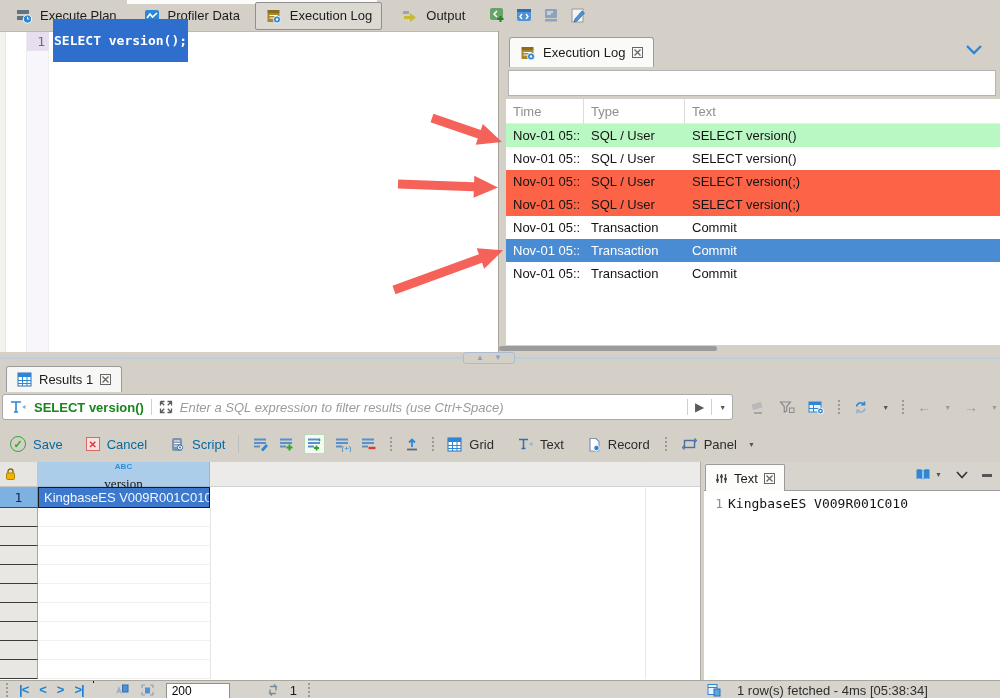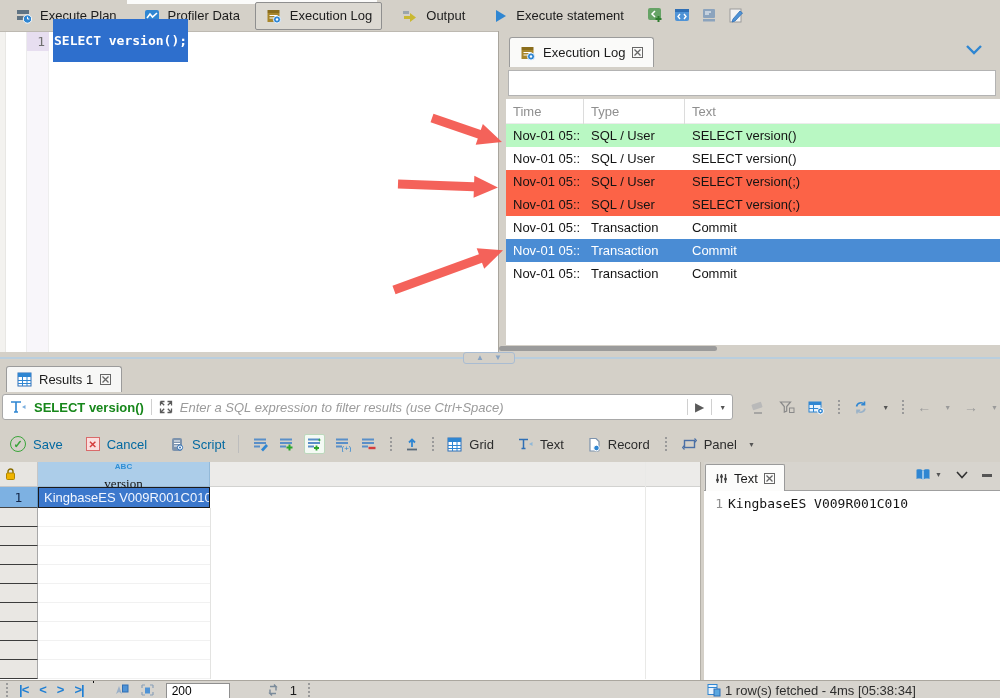--- a/index.html
+++ b/index.html
@@ -118,21 +118,21 @@
   .vp-ln{width:24px;text-align:right;color:#8f8f8f;padding-right:5px;}
   .vp-val{color:#141414;}
   .minimize-ic{width:10px;height:3px;background:#555;margin-top:2px;}
 
   
   .statusbar{position:absolute;left:0;top:680px;width:1000px;height:18px;background:#d7d4ce;border-top:1px solid #aaa69e;
              display:flex;align-items:flex-start;padding:2px 0 0 6px;gap:11px;font-size:13px;overflow:hidden;}
   .navblue{color:#1f7fd4;font-weight:bold;font-size:13px;letter-spacing:-1px;line-height:1.1;}
   .fetch-input{width:64px;height:16px;background:#fff;border:1px solid #8f8f8f;font-size:12px;padding:1px 5px;
                font-family:"Liberation Sans",sans-serif;}
-  .sb-right{position:absolute;left:706px;top:2px;display:flex;align-items:flex-start;gap:4px;}
+  .sb-right{position:absolute;left:706px;top:2px;display:flex;align-items:flex-start;gap:16px;}
   .sb-msg{color:#2e2e2e;}
   .gridcaret{position:absolute;left:93px;top:-10px;width:1px;height:12px;background:#111;}
 </style>
 </head>
 <body>
 
 <div class="app">
 
   <div class="tabhint"></div>
   <div class="topbar">
@@ -169,28 +169,20 @@
       <span>Execution Log</span>
     </div>
     <div class="tbtn" style="margin-left:10px">
       <span class="tico">
         <svg width="16" height="16">
             <rect x="1" y="3" width="6" height="3" fill="#9aa5ad"></rect>
             <path d="M2 8h6V5l6 4.5L8 14v-3H2z" fill="#c9b832"></path>
           </svg>
       </span>
       <span>Output</span>
-    </div>
-    <div class="tbtn" style="margin-left:8px">
-      <span class="tico">
-        <svg width="16" height="16">
-            <path d="M4 2l10 6-10 6z" fill="#2f86d2"></path>
-          </svg>
-      </span>
-      <span>Execute statement</span>
     </div>
     <div class="mini-icons">
       <span class="tico">
         <svg width="17" height="17">
             <rect x="1" y="1" width="13" height="12" rx="2" fill="#66a366"></rect>
             <path d="M8 4L5 7l3 3" stroke="#fff" stroke-width="1.5" fill="none"></path>
             <path d="M11.5 9v6M8.5 12h6" stroke="#2e7d2e" stroke-width="2"></path>
           </svg>
       </span>
       <span class="tico">

